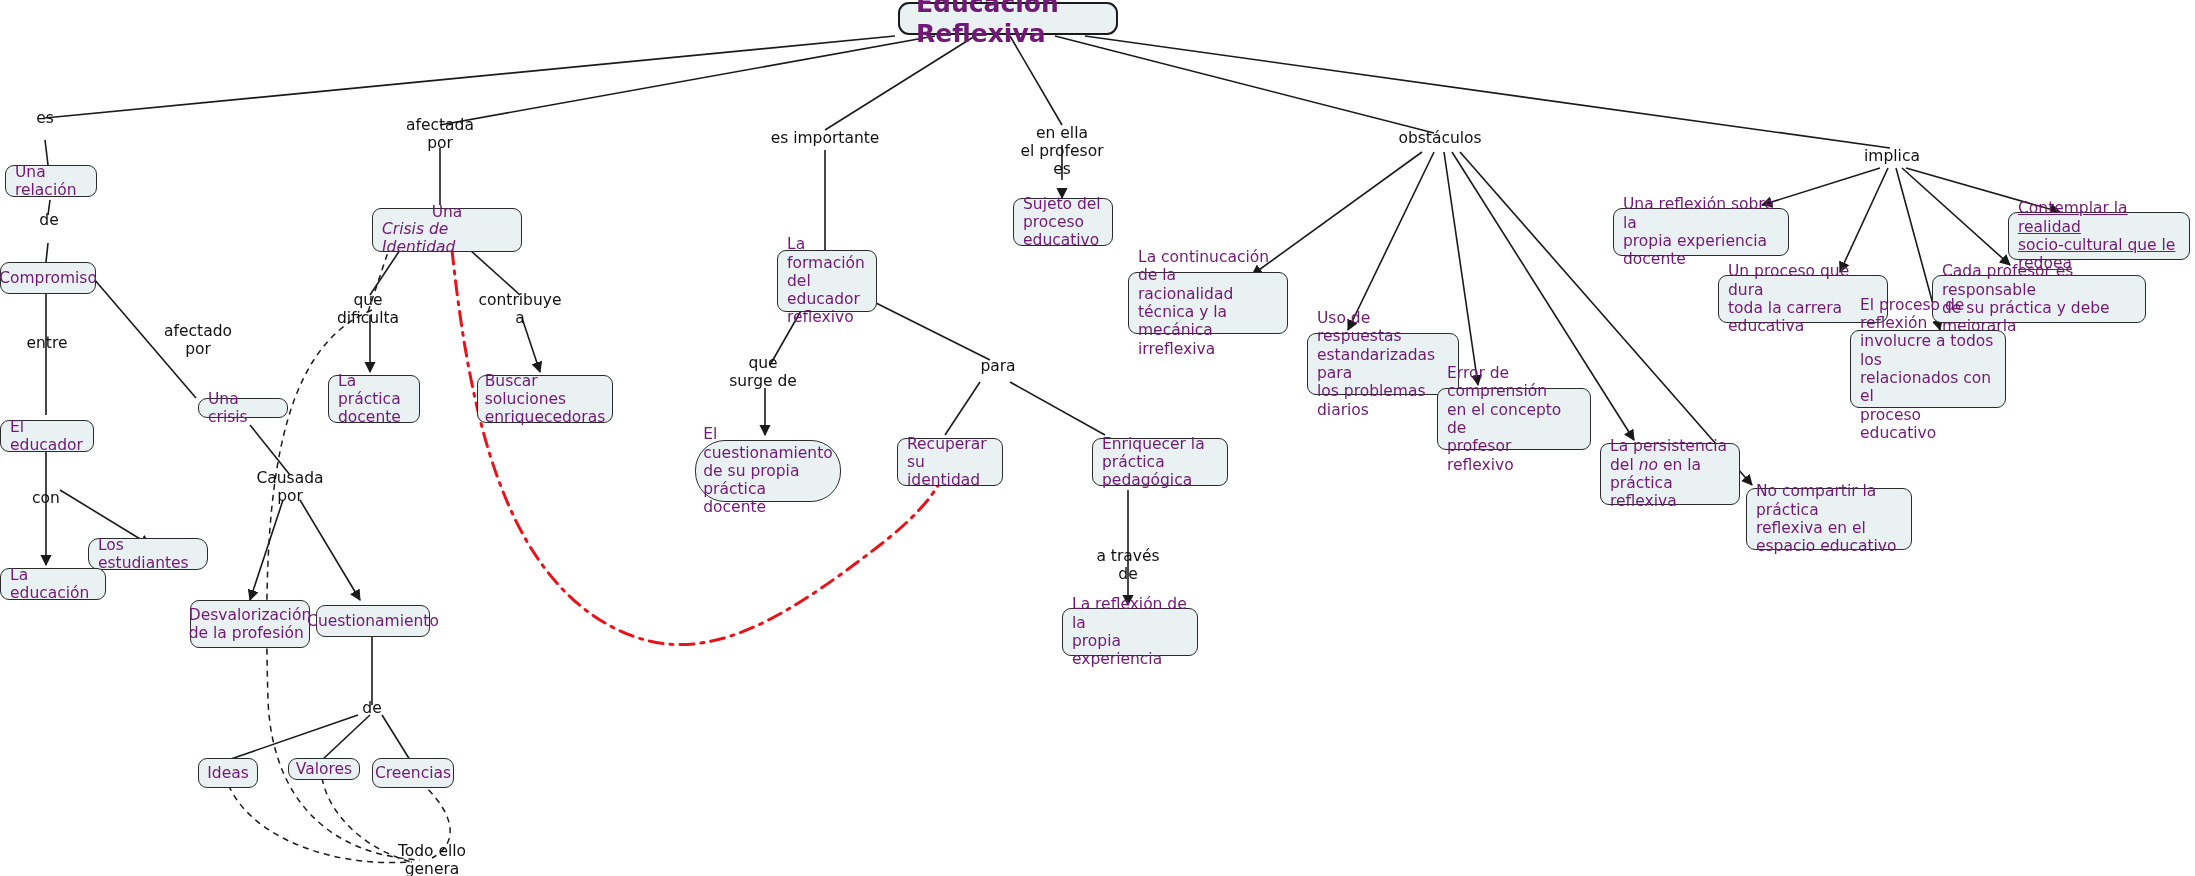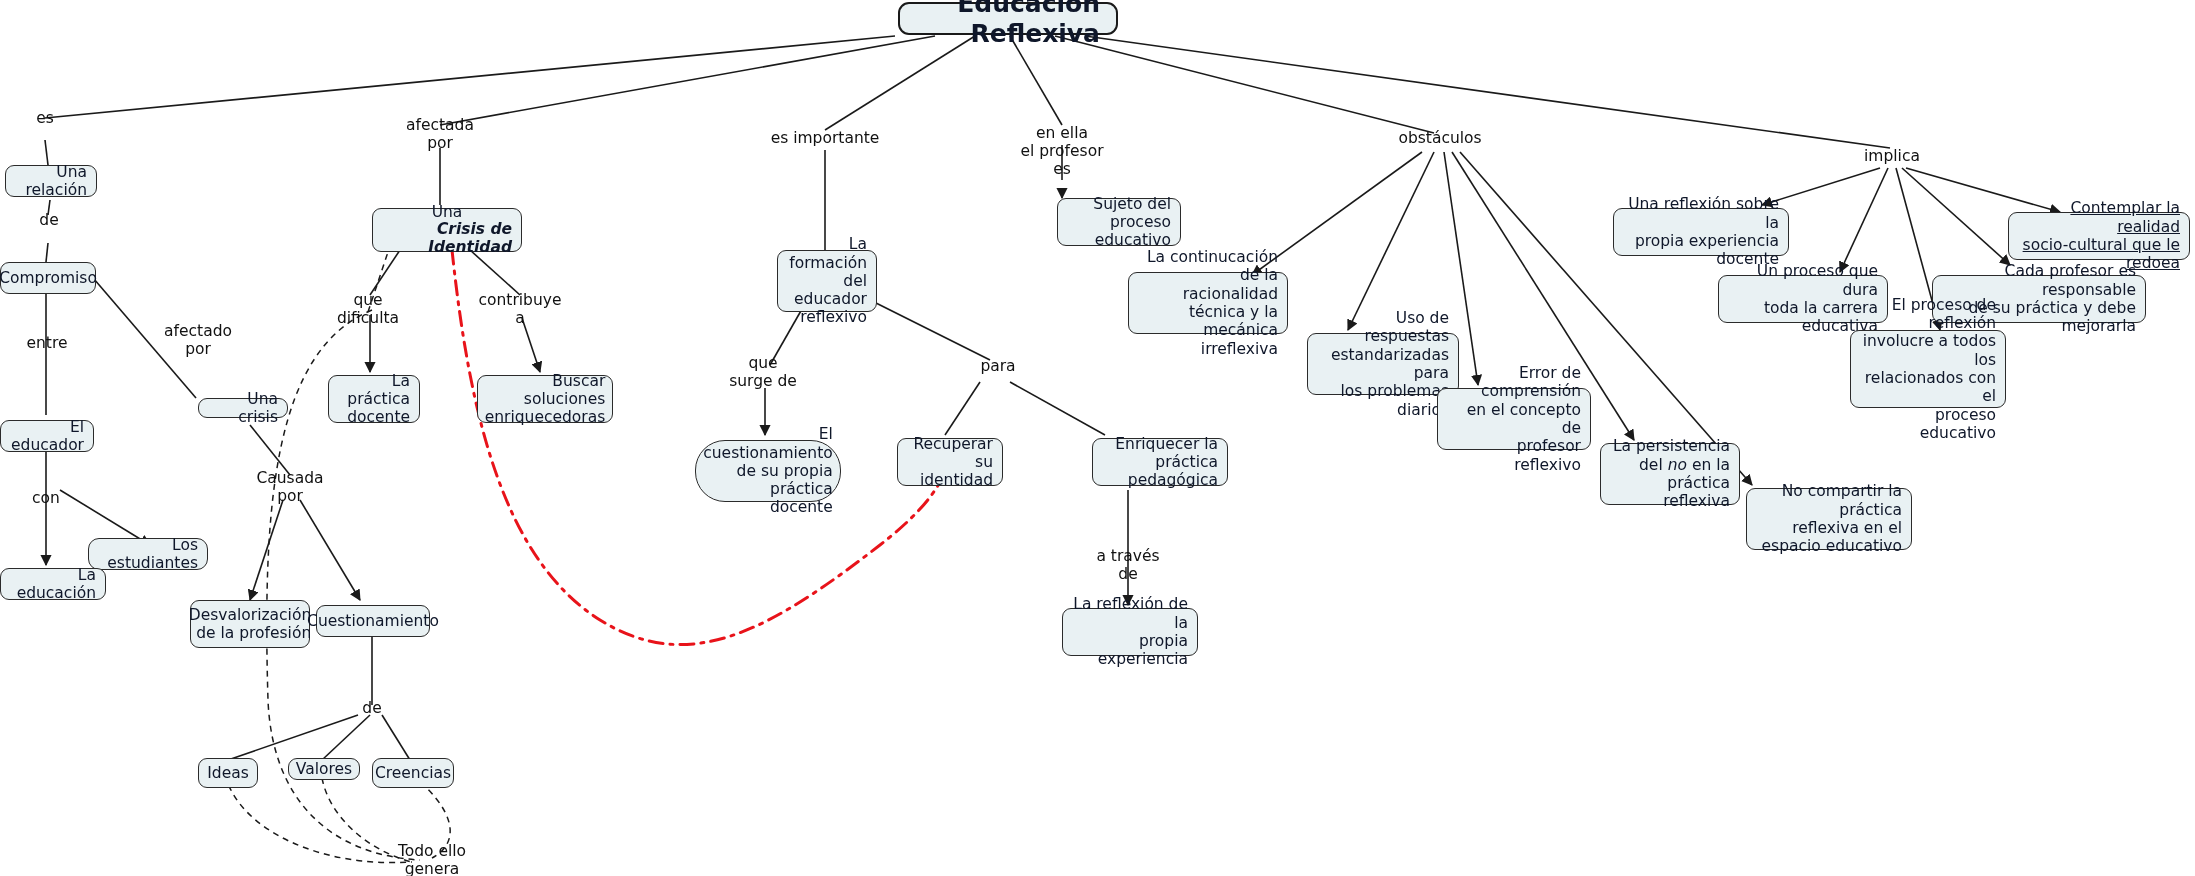--- a/index.html
+++ b/index.html
@@ -6,39 +6,39 @@
   body{font-family:"DejaVu Sans","Liberation Sans",sans-serif;}
   #map-root{position:relative;width:2195px;height:876px;background:#fff;overflow:hidden;}
   svg.edges{position:absolute;left:0;top:0;width:2195px;height:876px;pointer-events:none;}
 
   .node{
     position:absolute;
     box-sizing:border-box;
     background:#e9f1f3;
     border:1.4px solid #2b2b2b;
     border-radius:9px;
-    color:#0f172a;
+    color:#701a75;
     font-size:15.5px;
     line-height:1.18;
-    text-align:right;
+    text-align:left;
     display:flex;
     align-items:center;
     justify-content:center;
     padding:4px 9px;
     white-space:pre-line;
   }
   .node.root{
     background:#e9f1f3;
     border:2px solid #1a1a1a;
     border-radius:11px;
     font-size:25px;
     font-weight:bold;
     padding:3px 16px;
   }
-  .node .ital{font-style:italic;font-weight:bold;}
+  .node .ital{font-style:italic;font-weight:normal;}
   .node.two-line-bold{flex-direction:column;line-height:1.12;}
 
   .link-label{
     position:absolute;
     color:#111;
     font-size:15.5px;
     line-height:1.15;
     text-align:center;
     white-space:pre-line;
     transform:translate(-50%,0);
@@ -186,21 +186,21 @@
   <div class="node" style="left:1092px; top:438px; width:136px; height:48px;">Enriquecer la
 práctica pedagógica</div>
   <div class="link-label" style="left:1128px; top:548px;">a través
 de</div>
   <div class="node" style="left:1062px; top:608px; width:136px; height:48px;">La reflexión de la
 propia experiencia</div>
 
   <div class="link-label" style="left:1062px; top:125px;">en ella
 el profesor
 es</div>
-  <div class="node" style="left:1013px; top:198px; width:124px; height:48px;margin-left:44px;">Sujeto del
+  <div class="node" style="left:1013px; top:198px; width:100px; height:48px;">Sujeto del
 proceso educativo</div>
 
   <div class="link-label" style="left:1440px; top:130px;">obstáculos</div>
   <div class="node" style="left:1128px; top:272px; width:160px; height:62px;">La continucación de la
 racionalidad técnica y la
 mecánica irreflexiva</div>
   <div class="node" style="left:1275px; top:333px; width:152px; height:62px;margin-left:32px;">Uso de respuestas
 estandarizadas para
 los problemas diarios</div>
   <div class="node" style="left:1437px; top:388px; width:154px; height:62px;">Error de comprensión

